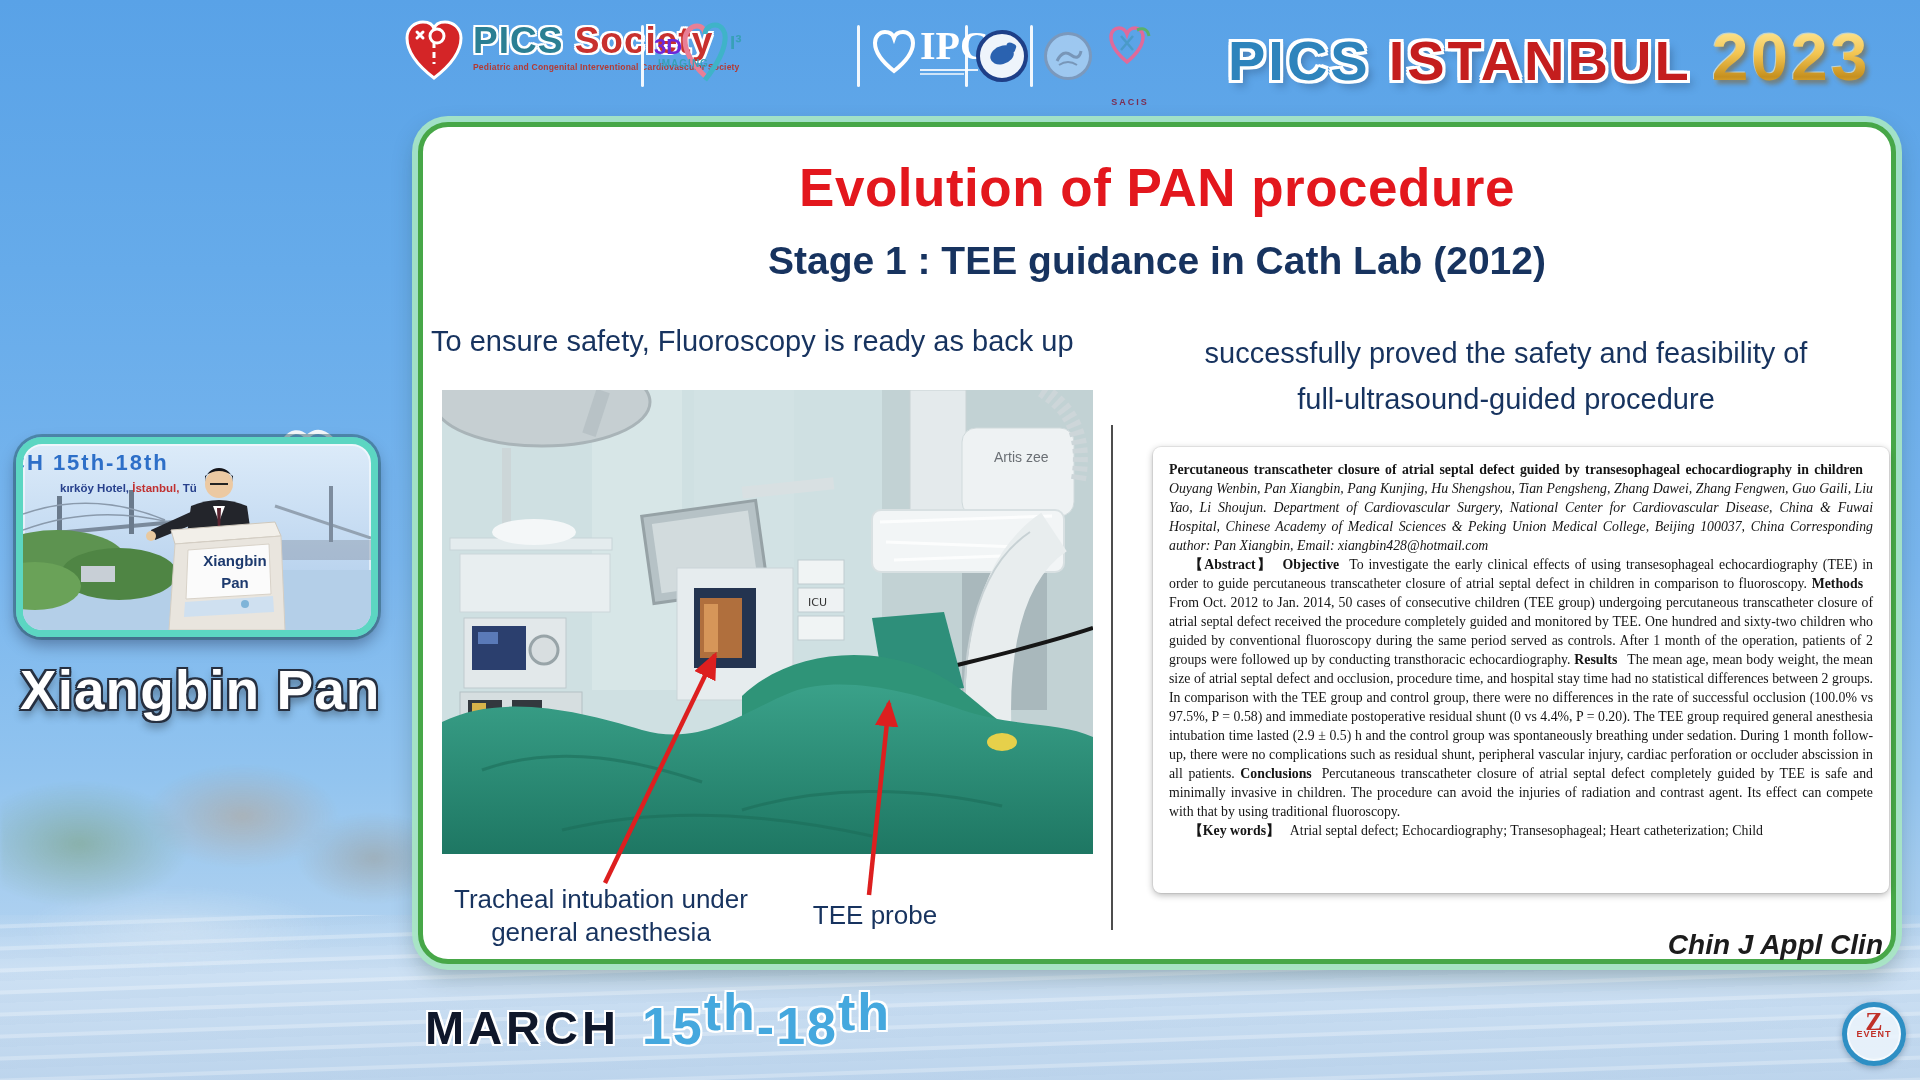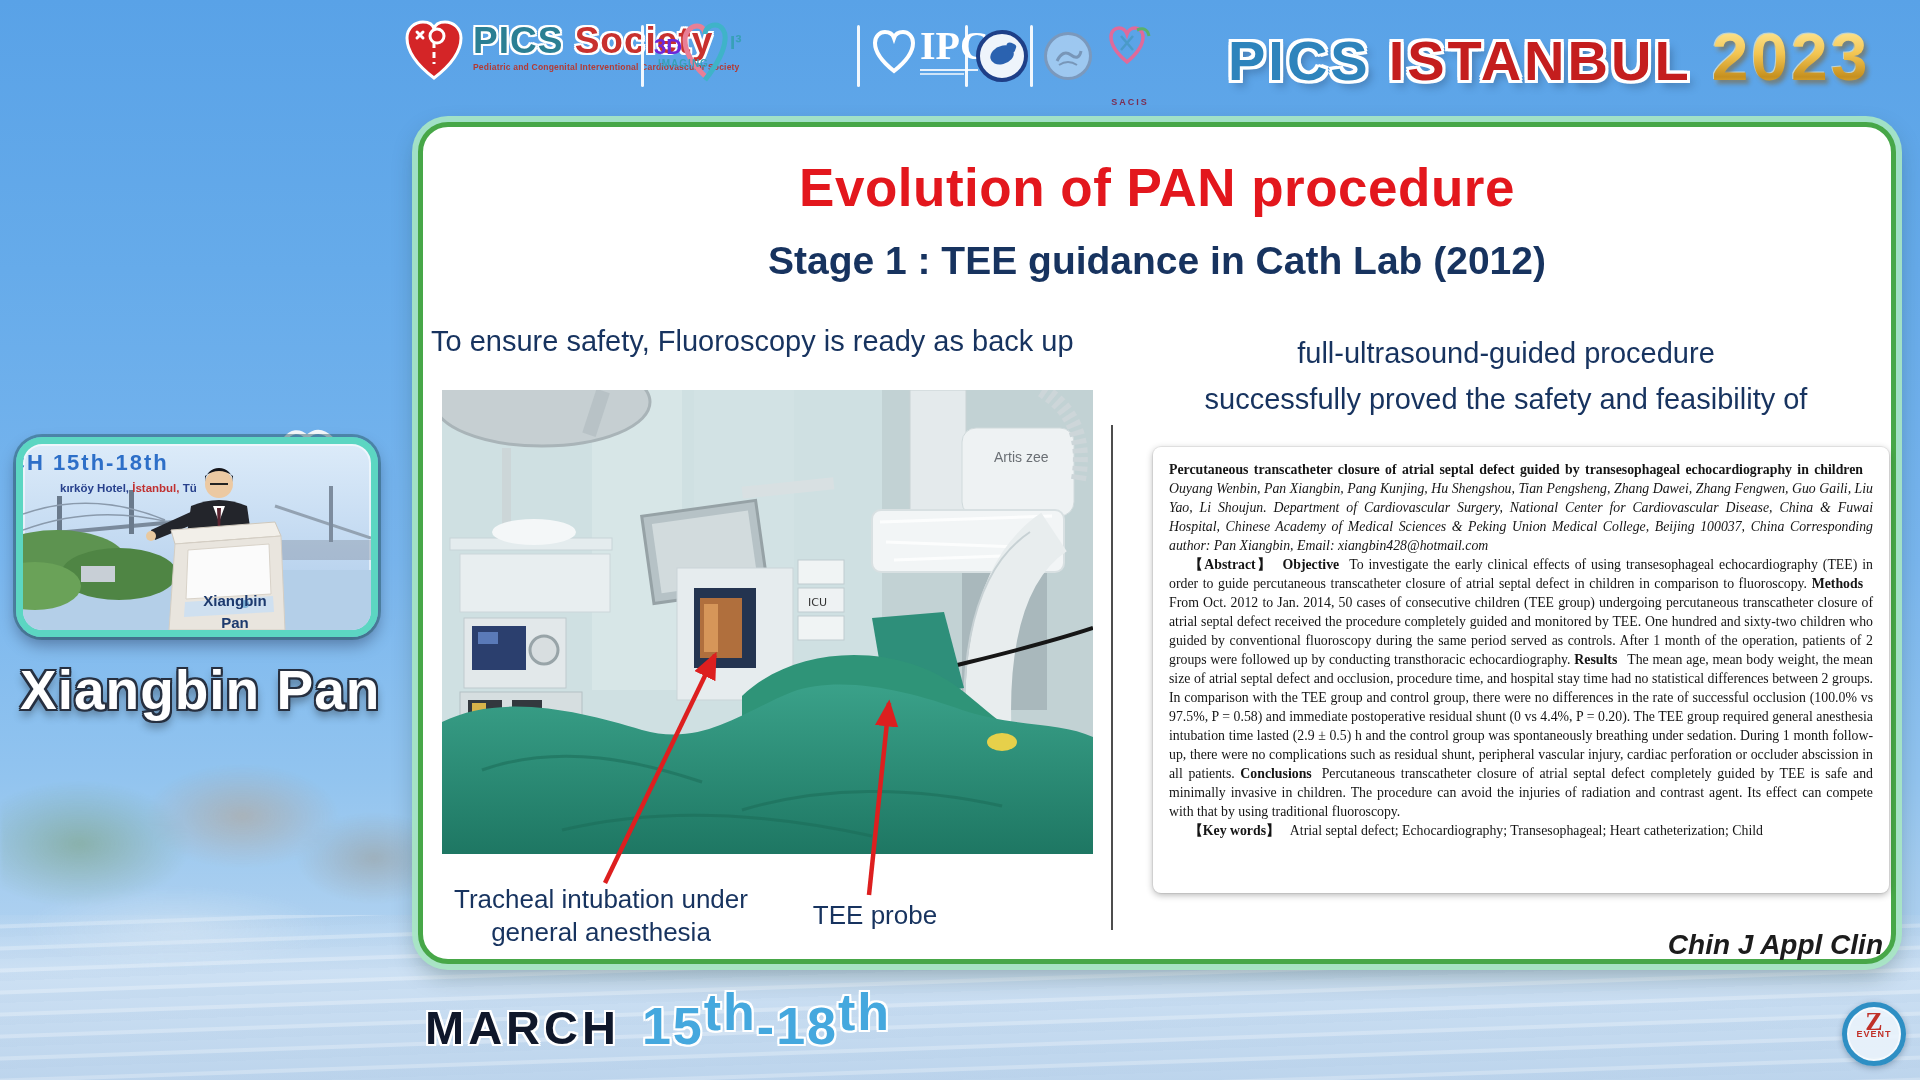--- a/index.html
+++ b/index.html
@@ -59,21 +59,21 @@
   .paper b{font-weight:700;}
   .paper .gap{display:inline-block;width:10px;}
   .journal{left:1225px;top:802px;width:235px;text-align:right;font-style:italic;font-weight:600;font-size:28px;color:#1c1c1c;}
   
   .thumb{left:16px;top:437px;width:362px;height:200px;border-radius:26px;
     border:7px solid #5cd6c2;box-sizing:border-box;overflow:hidden;
     background:linear-gradient(180deg,#dcebf9 0%,#c2d9f1 55%,#a9c8e8 100%);
     box-shadow:0 0 0 3px rgba(35,85,95,.45),0 8px 16px rgba(0,0,30,.35),inset 0 0 0 2px rgba(255,255,255,.55);}
   .thumb-dates{left:-14px;top:6px;font-size:22px;font-weight:700;color:#2d6fc8;letter-spacing:2px;white-space:nowrap;}
   .thumb-loc{left:4px;top:38px;font-size:11.5px;font-weight:700;white-space:nowrap;padding-left:33px;}
-  .podium-txt{left:168px;top:106px;width:88px;height:54px;text-align:center;color:#1d3a6e;font-weight:700;font-size:15px;line-height:1.45;margin-top:40px;}
+  .podium-txt{left:168px;top:106px;width:88px;height:54px;text-align:center;color:#1d3a6e;font-weight:700;font-size:15px;line-height:1.45;}
   .speaker-name{left:20px;top:658px;width:420px;color:#fff;font-size:55px;font-weight:700;letter-spacing:1px;}
   
   .march{left:425px;top:982px;white-space:nowrap;font-weight:700;}
   .march .m{font-size:47px;color:#0f172a;letter-spacing:4px;}
   .march .d{font-size:52px;color:#45a8de;letter-spacing:2px;}
   .march sup{font-size:26px;vertical-align:14px;}
   .zevent{left:1842px;top:1002px;width:64px;height:64px;border-radius:50%;
     border:5px solid #2e8fc4;background:rgba(236,245,252,.85);box-sizing:border-box;
     text-align:center;box-shadow:0 2px 6px rgba(0,30,60,.3), inset 0 0 0 2px rgba(255,255,255,.6);}
   .zevent .z{display:block;margin-top:2px;font-family:"Liberation Serif",serif;font-size:26px;font-weight:700;color:#c03028;line-height:1;}
@@ -244,22 +244,22 @@
     <line x1="182" y1="756" x2="292" y2="528" stroke="#dd1f1f" stroke-width="4.5" marker-end="url(#ah)"></line>
     <line x1="446" y1="768" x2="466" y2="576" stroke="#dd1f1f" stroke-width="4.5" marker-end="url(#ah)"></line>
   </svg>
 
   <div class="abs lbl" style="left:18px;top:756px;width:320px;">Tracheal intubation under general anesthesia</div>
   <div class="abs lbl" style="left:378px;top:772px;width:148px;">TEE probe</div>
 
   <div class="abs divider"></div>
 
   <div class="abs lead-right">
+    <div>successfully proved the safety and feasibility of</div>
     <div>full-ultrasound-guided procedure</div>
-    <div>successfully proved the safety and feasibility of</div>
   </div>
 
   <div class="abs paper">
     <p><b>Percutaneous transcatheter closure of atrial septal defect guided by transesophageal echocardiography in children</b><span class="gap"></span><i>Ouyang Wenbin, Pan Xiangbin, Pang Kunjing, Hu Shengshou, Tian Pengsheng, Zhang Dawei, Zhang Fengwen, Guo Gaili, Liu Yao, Li Shoujun. Department of Cardiovascular Surgery, National Center for Cardiovascular Disease, China &amp; Fuwai Hospital, Chinese Academy of Medical Sciences &amp; Peking Union Medical College, Beijing 100037, China  Corresponding author: Pan Xiangbin, Email: xiangbin428@hotmail.com</i></p>
     <p class="ind">
       <b>【Abstract】</b><span class="gap"></span><b>Objective</b><span class="gap"></span><span>To investigate the early clinical effects of using transesophageal echocardiography (TEE) in order to guide percutaneous transcatheter closure of atrial septal defect in children in comparison to fluoroscopy.</span>
       <b>Methods</b><span class="gap"></span><span>From Oct. 2012 to Jan. 2014, 50 cases of consecutive children (TEE group) undergoing percutaneous transcatheter closure of atrial septal defect received the procedure completely guided and monitored by TEE. One hundred and sixty-two children who guided by conventional fluoroscopy during the same period served as controls. After 1 month of the operation, patients of 2 groups were followed up by conducting transthoracic echocardiography.</span>
       <b>Results</b><span class="gap"></span><span>The mean age, mean body weight, the mean size of atrial septal defect and occlusion, procedure time, and hospital stay time had no statistical differences between 2 groups. In comparison with the TEE group and control group, there were no differences in the rate of successful occlusion (100.0% vs 97.5%, P = 0.58) and immediate postoperative residual shunt (0 vs 4.4%, P = 0.20). The TEE group required general anesthesia intubation time lasted (2.9 ± 0.5) h and the control group was spontaneously breathing under sedation. During 1 month follow-up, there were no complications such as residual shunt, peripheral vascular injury, cardiac perforation or occluder abscission in all patients.</span>
       <b>Conclusions</b><span class="gap"></span><span>Percutaneous transcatheter closure of atrial septal defect completely guided by TEE is safe and minimally invasive in children. The procedure can avoid the injuries of radiation and contrast agent. Its effect can compete with that by using traditional fluoroscopy.</span>
     </p>

